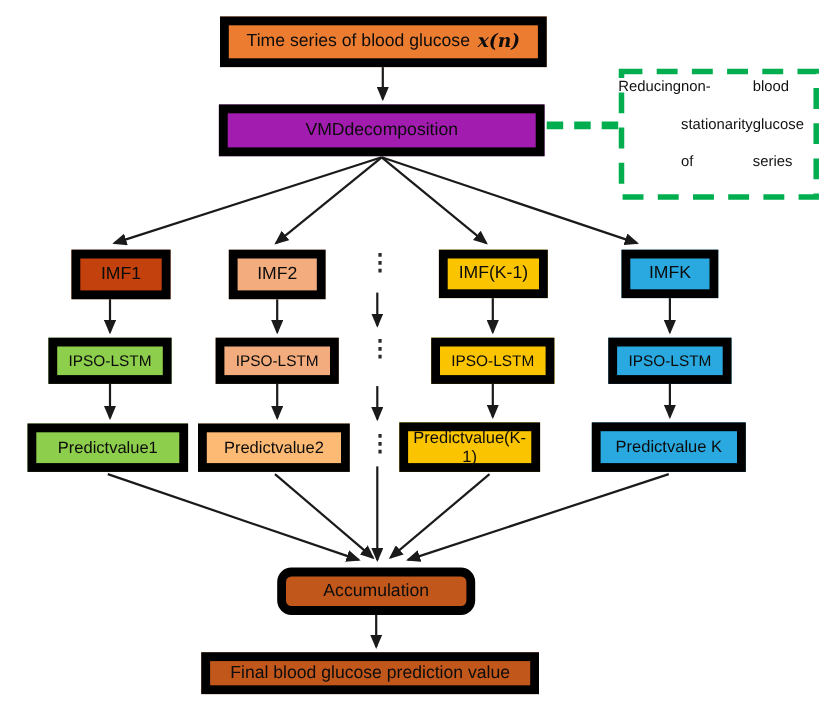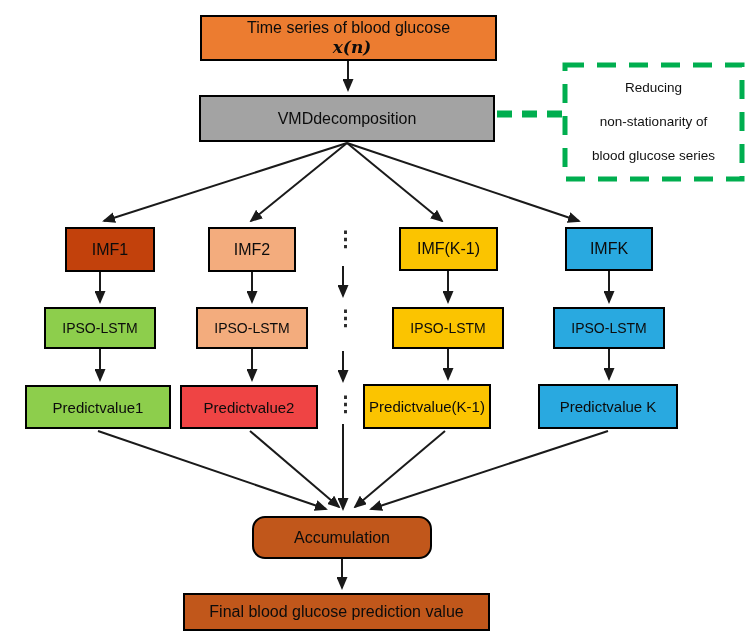--- a/index.html
+++ b/index.html
@@ -4,33 +4,33 @@
 <style>
   html,body{margin:0;padding:0;background:#ffffff;}
   .canvas{
     position:relative;width:749px;height:639px;background:#ffffff;
     font-family:"Liberation Sans",sans-serif;color:#000;overflow:hidden;
   }
   .svg-layer{position:absolute;left:0;top:0;width:749px;height:639px;pointer-events:none;}
   .arrow{stroke:#1a1a1a;stroke-width:2;fill:none;}
   .node{
     position:absolute;display:flex;align-items:center;justify-content:center;
-    border:2px solid #000000;box-sizing:border-box;text-align:center;
-    font-size:16px;color:#0c0c0c;flex-direction:column;
+    border:8px solid #000000;box-sizing:border-box;text-align:center;
+    font-size:16px;color:#0c0c0c;
   }
   .node.small{font-size:14px;}
   .node.mid{font-size:15px;}
   .math{
     font-family:"DejaVu Serif",serif;font-style:italic;font-weight:700;
     margin-left:7px;font-size:17px;
   }
   .note{
     position:absolute;left:562px;top:62px;width:183px;height:120px;
-    box-sizing:border-box;display:flex;flex-direction:column;justify-content:center;
-    text-align:center;font-size:13.5px;line-height:34px;color:#111;
+    box-sizing:border-box;display:flex;flex-direction:row;justify-content:center;
+    font-size:13.5px;line-height:34px;color:#111;
   }
   .dots{
     position:absolute;width:16px;text-align:center;font-size:21px;
     font-weight:700;color:#2b2b2b;line-height:1;
   }
 </style>
 </head>
 <body>
 
 <div class="canvas">
@@ -73,21 +73,21 @@
     <line class="arrow" x1="608" y1="431" x2="371" y2="509" marker-end="url(#ah)"></line>
 
     <line class="arrow" x1="342" y1="559" x2="342" y2="588" marker-end="url(#ah)"></line>
   </svg>
 
   <div class="node" style="left: 200px; top: 15px; width: 297px; height: 46px; background-color: rgb(236, 124, 48);">
     <span>Time series of blood glucose</span>
     <span class="math">x(n)</span>
   </div>
 
-  <div class="node" style="left: 199px; top: 95px; width: 296px; height: 47px; background-color: #a3a3a3;">
+  <div class="node" style="left: 199px; top: 95px; width: 296px; height: 47px; background-color: #a21caf;">
     <span>VMDdecomposition</span>
   </div>
 
   <div class="note">
     <div>Reducing</div>
     <div>non-stationarity of</div>
     <div>blood glucose series</div>
   </div>
 
   <div class="node" style="left: 65px; top: 227px; width: 90px; height: 45px; background-color: #c2410c;">
@@ -112,21 +112,21 @@
   <div class="node small" style="left: 392px; top: 307px; width: 112px; height: 42px; background-color: rgb(251, 196, 0);">
     <span>IPSO-LSTM</span>
   </div>
   <div class="node small" style="left: 553px; top: 307px; width: 112px; height: 42px; background-color: rgb(41, 169, 224);">
     <span>IPSO-LSTM</span>
   </div>
 
   <div class="node mid" style="left: 25px; top: 385px; width: 146px; height: 44px; background-color: rgb(141, 206, 76); justify-content: center;">
     <span>Predictvalue1</span>
   </div>
-  <div class="node mid" style="left: 180px; top: 385px; width: 138px; height: 44px; background-color: #ef4444;">
+  <div class="node mid" style="left: 180px; top: 385px; width: 138px; height: 44px; background-color: #fdba74;">
     <span>Predictvalue2</span>
   </div>
   <div class="node mid" style="left: 363px; top: 384px; width: 128px; height: 45px; background-color: rgb(251, 196, 0);">
     <span>Predictvalue(K-1)</span>
   </div>
   <div class="node mid" style="left: 538px; top: 384px; width: 140px; height: 45px; background-color: rgb(41, 169, 224); align-items: center;">
     <span>Predictvalue K</span>
   </div>
 
   <div class="dots" style="left:335px;top:228px;">⋮</div>

